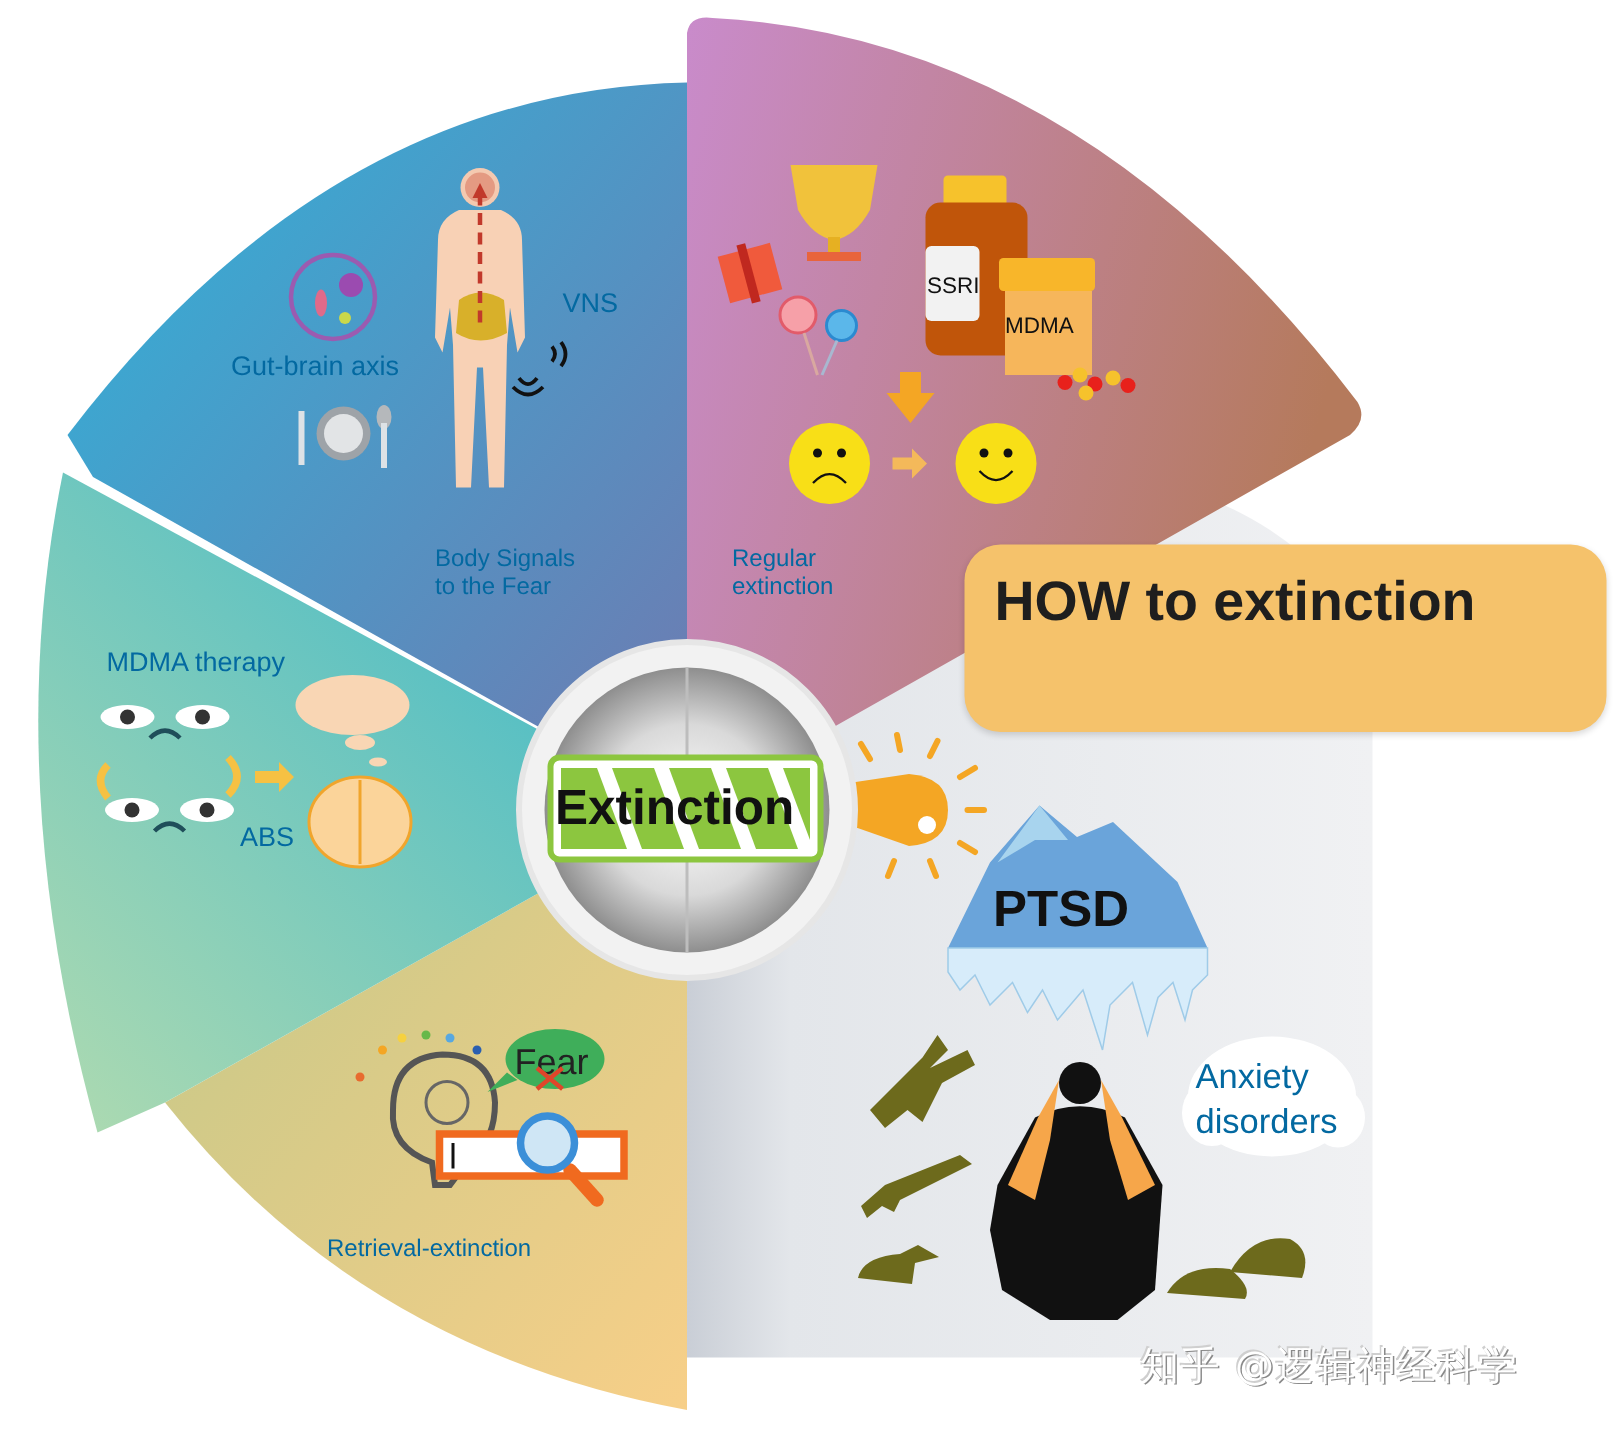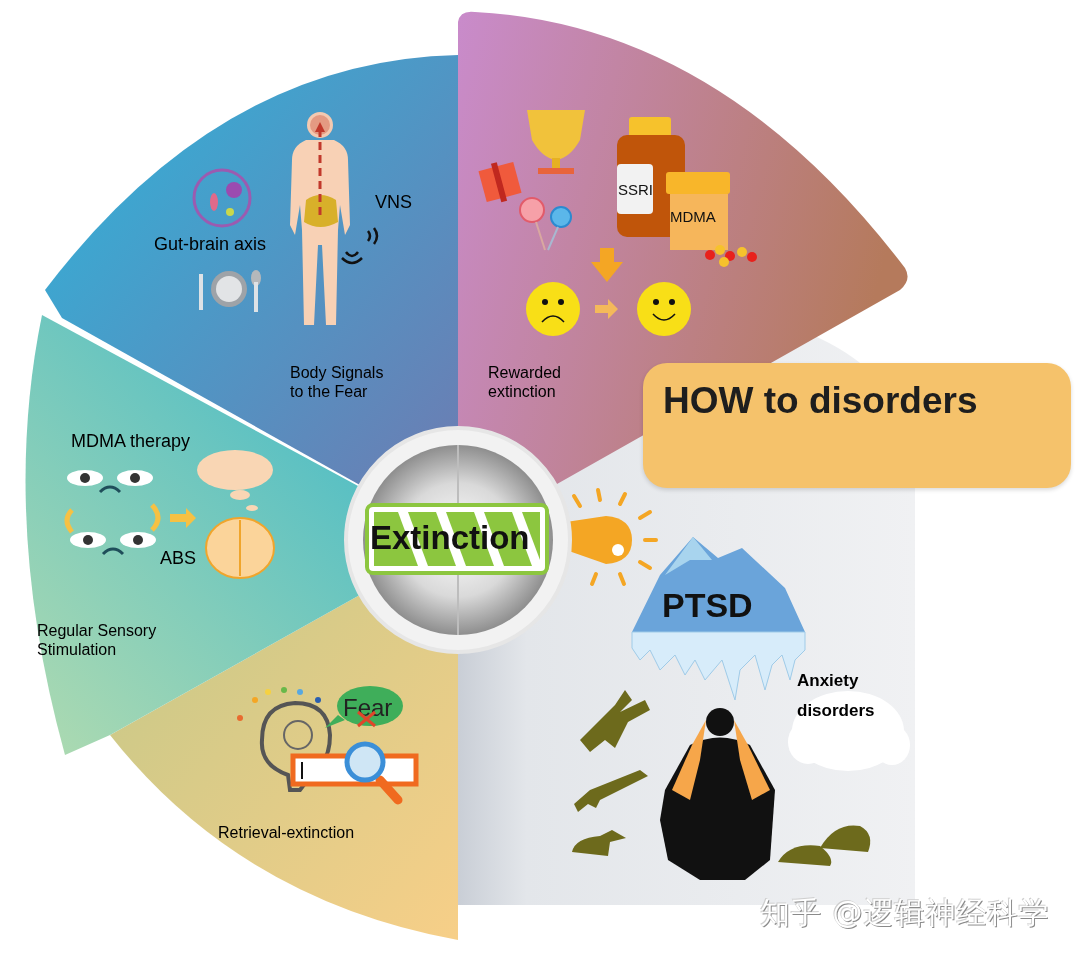--- a/index.html
+++ b/index.html
@@ -1,23 +1,23 @@
 <!DOCTYPE html>
 <html><head>
 <meta charset="utf-8">
 <style>
   html, body { margin:0; padding:0; background:#ffffff; }
   body { width:1080px; height:956px; position:relative; overflow:hidden; font-family:"Liberation Sans", sans-serif; }
   #stage { position:absolute; left:0; top:0; width:1080px; height:956px; }
-  .lbl { position:absolute; color:#000000; font-family:"Liberation Sans", sans-serif; line-height:1.2; }
+  .lbl { position:absolute; color:#0369a1; font-family:"Liberation Sans", sans-serif; line-height:1.2; }
   .lbl-lg { font-size:16px; }
   .lbl-sm { font-size:18px; }
   .q-box { position:absolute; left:643px; top:363px; width:428px; height:125px; background:#f5c26b; border-radius:24px; box-shadow:0 2px 4px rgba(0,0,0,0.15); }
   .q-text { position:absolute; left:20px; top:14px; font-size:37px; font-weight:bold; color:#1e1e1e; line-height:47px; }
-  .watermark { position:absolute; left:760px; top:893px; font-size:30px; color:#ffffff; letter-spacing:1px;
+  .watermark { position:absolute; left:760px; top:893px; font-size:26px; color:#ffffff; letter-spacing:1px;
     text-shadow: 1px 1px 0 #8a8a8a, -1px -1px 0 #cfcfcf; font-family:"DejaVu Sans", sans-serif; }
   .bold { font-weight:bold; }
 </style>
 </head>
 <body>
 
 <div id="stage">
 <svg width="1080" height="956" viewBox="0 0 1080 956" xmlns="http://www.w3.org/2000/svg">
   <defs>
     <linearGradient id="gBlue" x1="0" y1="0" x2="1" y2="1">
@@ -259,41 +259,37 @@
 
 <div class="lbl lbl-sm" style="left:144px; top:234px;margin-left:10px;">Gut-brain axis</div>
 <div class="lbl lbl-sm" style="left:375px; top:192px;">VNS</div>
 
 <div class="lbl lbl-lg" style="left:290px; top:363px;">
   <div>Body Signals</div>
   <div>to the Fear</div>
 </div>
 
 <div class="lbl lbl-lg" style="left:488px; top:363px;">
-  <div>Rewarded</div>
+  <div>Regular</div>
   <div>extinction</div>
 </div>
 
 <div class="lbl lbl-sm" style="left:71px; top:431px;">MDMA therapy</div>
 <div class="lbl lbl-sm" style="left:160px; top:548px;">ABS</div>
 
-<div class="lbl lbl-lg" style="left:37px; top:621px;">
-  <div>Regular Sensory</div>
-  <div>Stimulation</div>
-</div>
 
 <div class="lbl lbl-lg" style="left:218px; top:823px;">Retrieval-extinction</div>
 
-<div class="lbl" style="left:797px; top:666px; font-size:17px; line-height:30px;font-weight:bold;">
+<div class="lbl" style="left:797px; top:702px; font-size:23px; line-height:30px;">
   <div>Anxiety</div>
   <div>disorders</div>
 </div>
 
 <div class="lbl bold" style="left:370px; top:518px; font-size:33px; color:#111;">Extinction</div>
 
 <div class="q-box">
   <div class="q-text">
-    <div>HOW to disorders</div>
+    <div>HOW to extinction</div>
   </div>
 </div>
 
 <div class="watermark">知乎 @逻辑神经科学</div>
 </div>
 
 </body></html>

